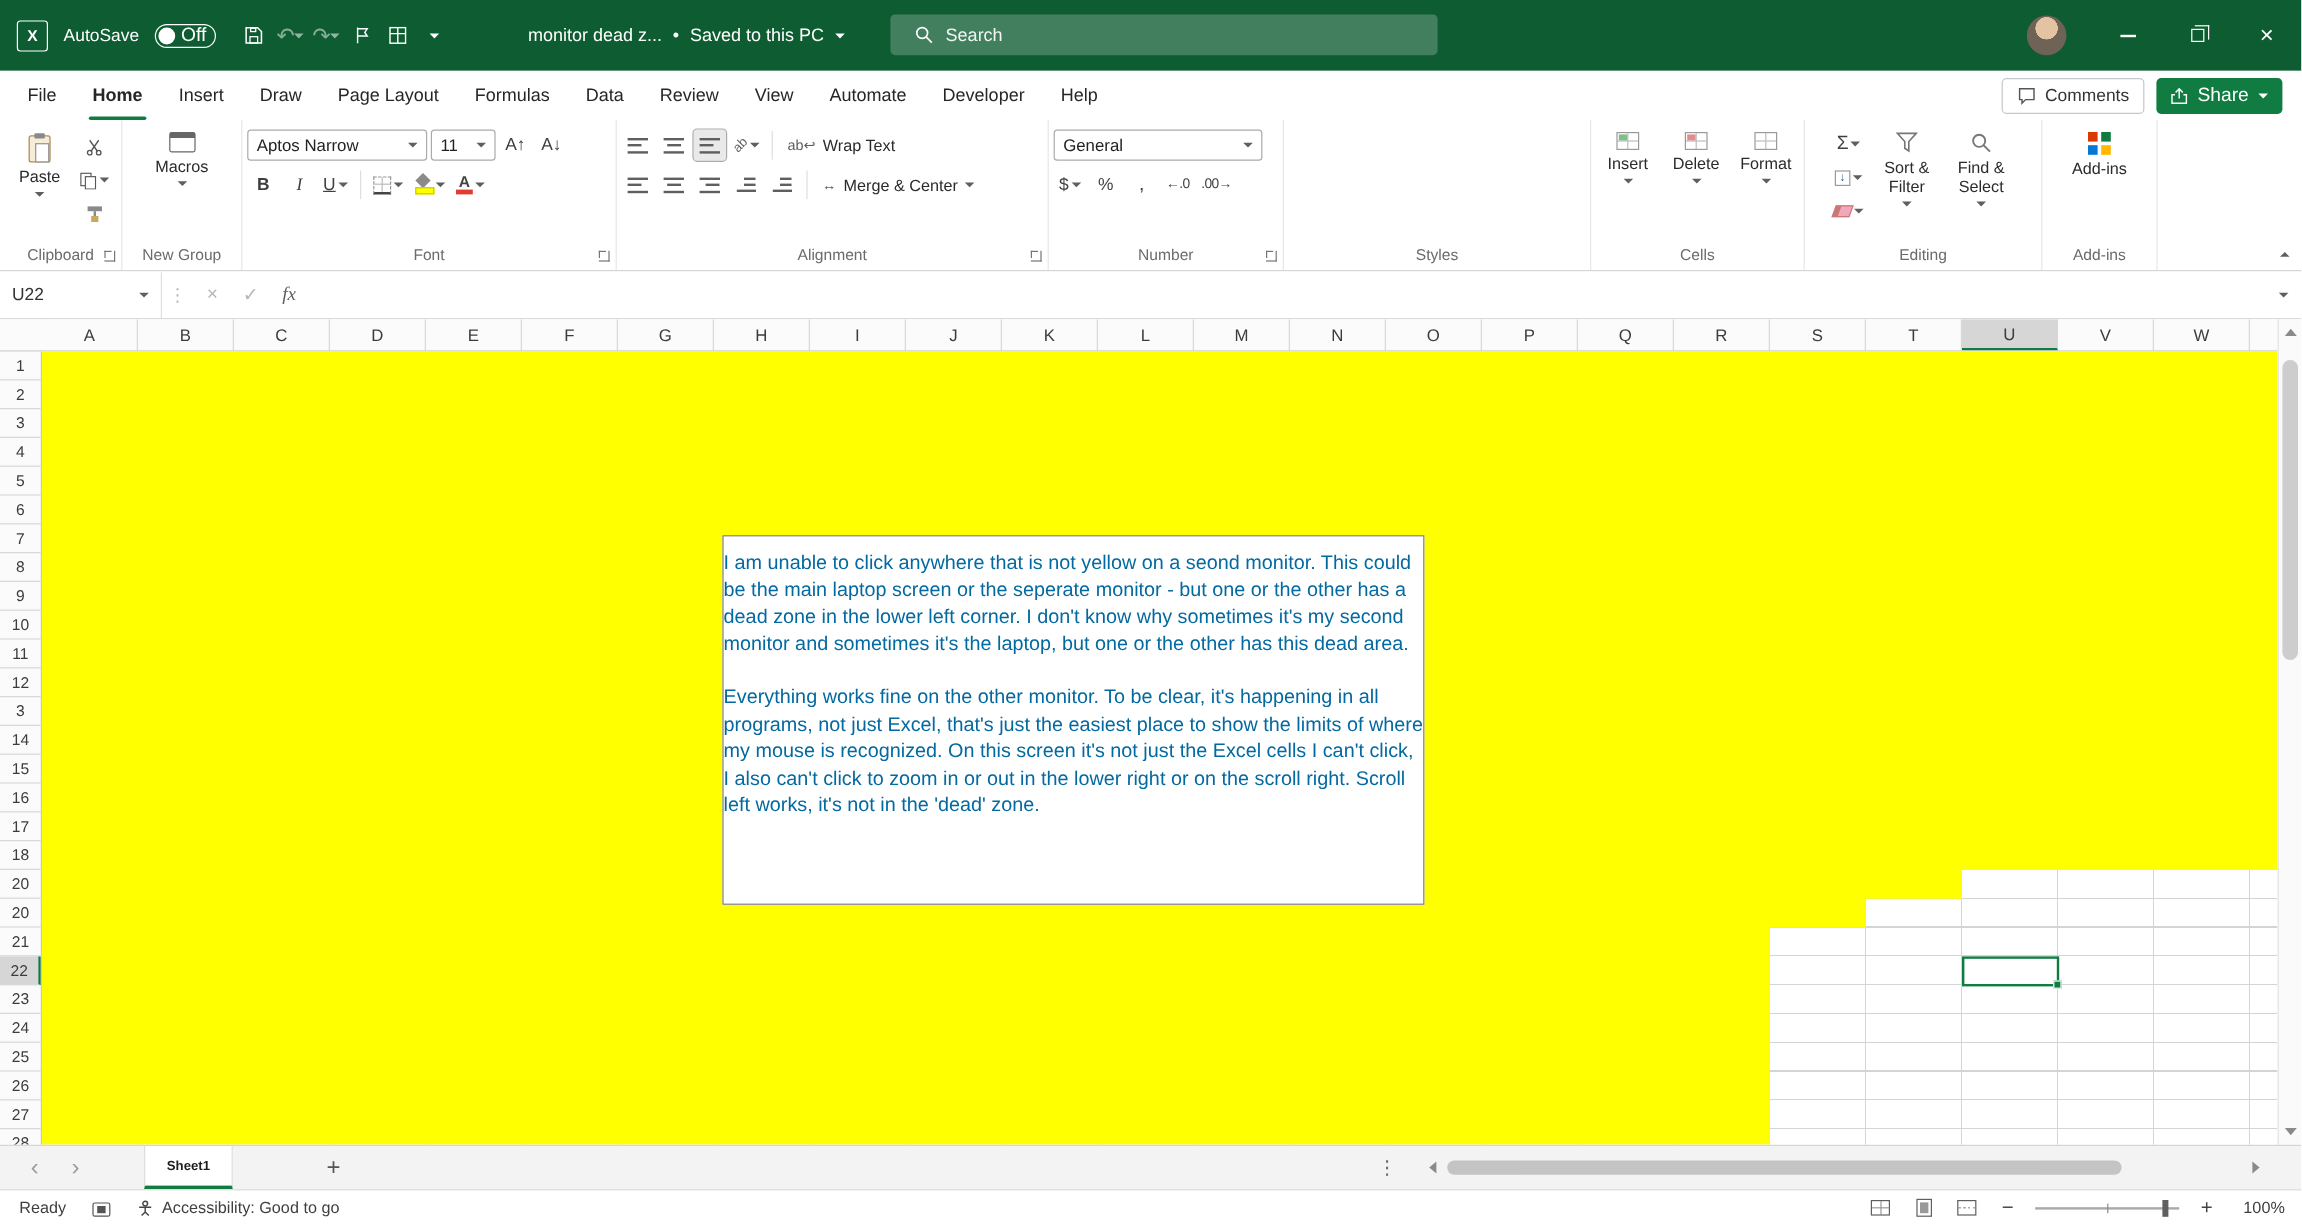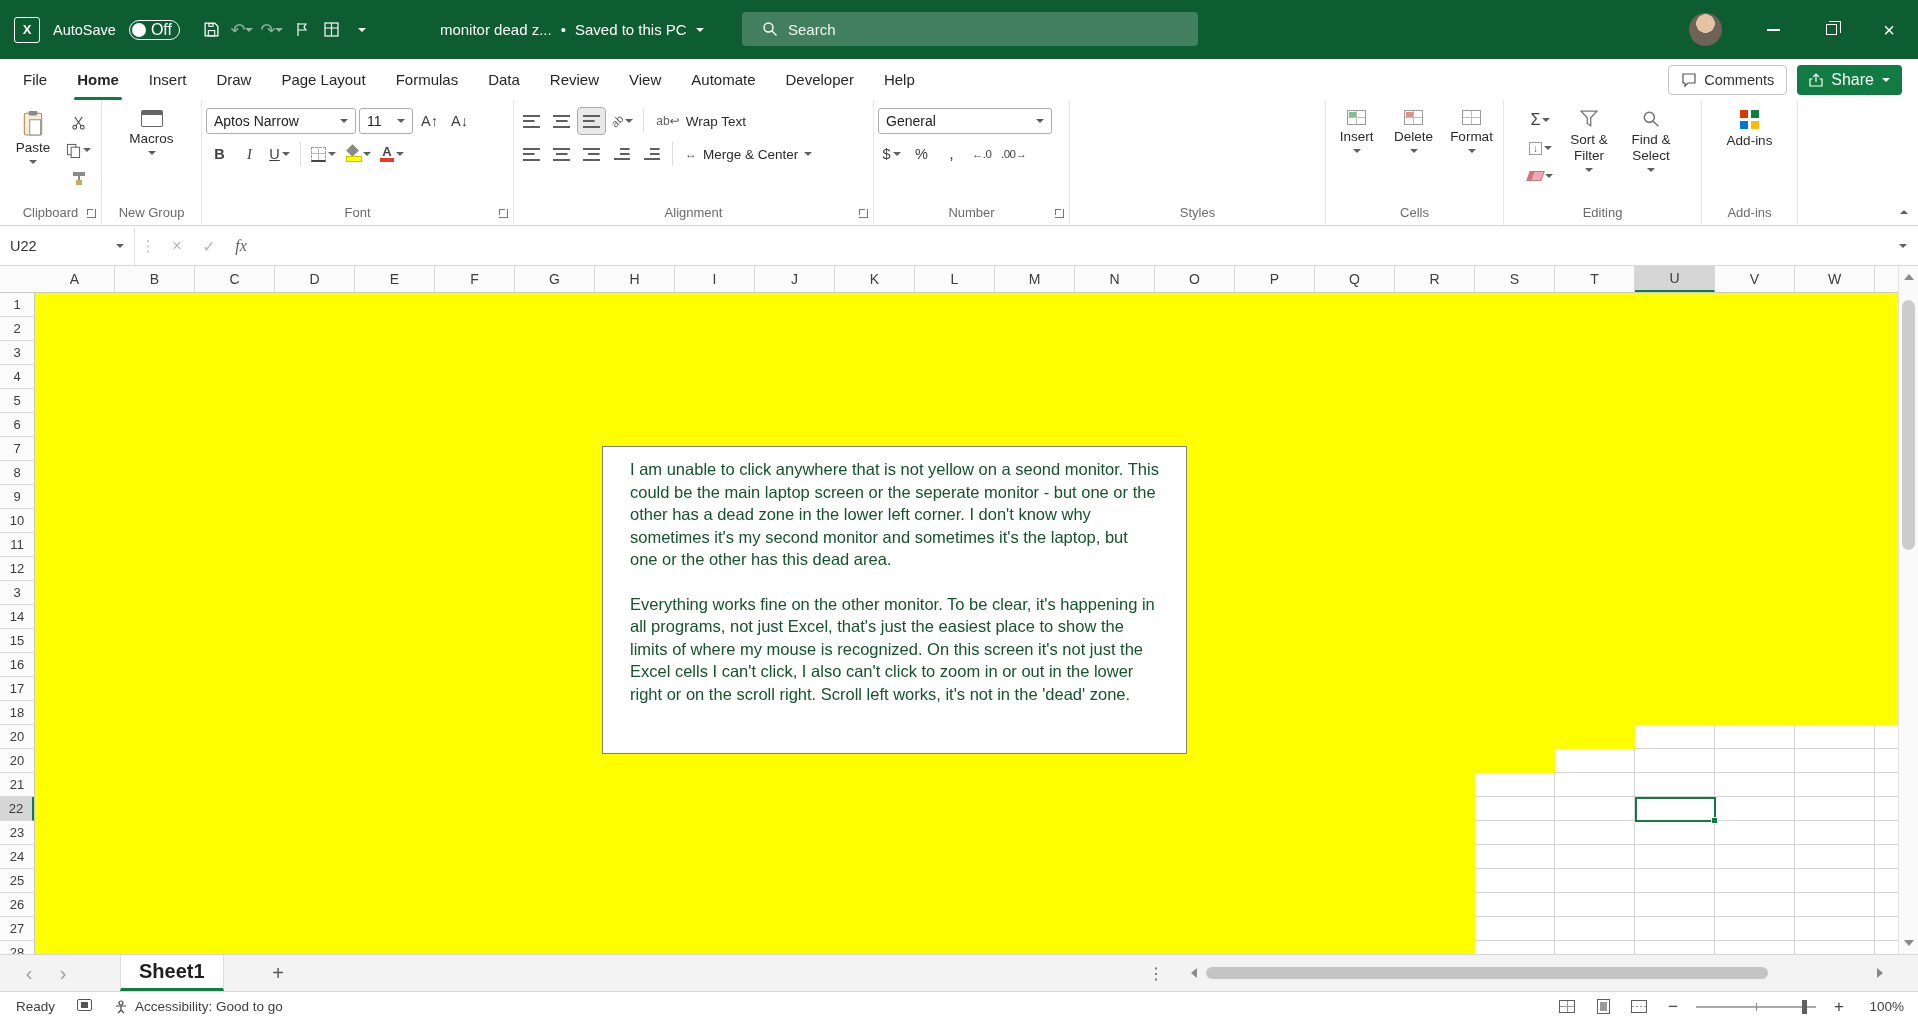--- a/index.html
+++ b/index.html
@@ -133,45 +133,45 @@
 .row-h.sel{background:#d6d6d6;border-right:2px solid #107C41}
 .gridarea{position:absolute;left:35px;top:293px;width:1863px;height:661px;background:#fff;overflow:hidden;cursor:cell}
 .gridlines{position:absolute;inset:0;background:
  repeating-linear-gradient(to right,transparent 0 79px,#d4d4d4 79px 80px),
  repeating-linear-gradient(to bottom,transparent 0 23px,#d4d4d4 23px 24px)}
 .yellow{position:absolute;background:#FFFF00}
 .yr1{left:0;top:0;width:1440px;height:661px}
 .yr2{left:1440px;top:0;width:80px;height:480px}
 .yr3{left:1520px;top:0;width:80px;height:456px}
 .yr4{left:1600px;top:0;width:263px;height:432px}
-.tbox{position:absolute;left:567px;top:153px;width:585px;height:308px;background:#fff;border:1px solid #7f7f7f;padding:11px 27px;color:#14532d}
+.tbox{position:absolute;left:567px;top:153px;width:585px;height:308px;background:#fff;border:1px solid #7f7f7f;padding:11px 0;color:#0369a1}
 .tbox p{font-size:16.5px;line-height:22.5px}
 .tbox p + p{margin-top:22px}
 .selcell{position:absolute;left:1600px;top:504px;width:81px;height:25px;border:2px solid #107C41}
 .fillhandle{position:absolute;right:-4px;bottom:-4px;width:7px;height:7px;background:#107C41;border:1px solid #fff}
 .vscroll{position:absolute;left:1898px;top:266px;width:20px;height:688px;background:#fafafa;border-left:1px solid #e3e3e3}
 .vs-thumb{position:absolute;left:3px;top:34px;width:13px;height:250px;background:#cdcdcd;border-radius:7px}
 .tri-up{width:0;height:0;border-left:5px solid transparent;border-right:5px solid transparent;border-bottom:6px solid #8a8a8a;margin:8px auto 0}
 .tri-down{width:0;height:0;border-left:5px solid transparent;border-right:5px solid transparent;border-top:6px solid #8a8a8a;position:absolute;bottom:8px;left:5px}
 .tri-left{width:0;height:0;border-top:5px solid transparent;border-bottom:5px solid transparent;border-right:6px solid #8a8a8a}
 .tri-right{width:0;height:0;border-top:5px solid transparent;border-bottom:5px solid transparent;border-left:6px solid #8a8a8a}
 
 
 .sheetbar{position:absolute;left:0;top:954px;width:1918px;height:37px;background:#f3f3f3;border-top:1px solid #d6d6d6}
 .sb-nav{position:absolute;top:0;height:100%;display:flex;align-items:center;justify-content:center;width:30px;color:#9b9b9b;font-size:20px;cursor:pointer}
-.sheettab{position:absolute;left:120px;top:0;height:100%;background:#fff;border-left:1px solid #ddd;border-right:1px solid #ddd;border-bottom:3px solid #107C41;display:flex;align-items:center;padding:0 18px;font-weight:700;font-size:20px;color:#1e1e1e;cursor:pointer}
+.sheettab{position:absolute;left:120px;top:0;height:100%;background:#fff;border-left:1px solid #ddd;border-right:1px solid #ddd;border-bottom:3px solid #107C41;display:flex;align-items:center;padding:0 18px;font-weight:700;font-size:11px;color:#1e1e1e;cursor:pointer}
 .addsheet{position:absolute;left:262px;top:0;height:100%;width:32px;display:flex;align-items:center;justify-content:center;font-size:20px;color:#555;cursor:pointer}
 .sb-dots{position:absolute;left:1148px;top:0;height:100%;display:flex;align-items:center;color:#666;font-size:16px;cursor:pointer}
 .hscroll{position:absolute;left:1184px;top:7px;width:706px;height:22px;display:flex;align-items:center}
 .hs-thumb{position:absolute;left:22px;width:562px;height:12px;background:#c4c4c4;border-radius:6px;cursor:grab}
 .hs-btn{width:20px;display:flex;justify-content:center;cursor:pointer}
 
 
 .statusbar{position:absolute;left:0;top:991px;width:1918px;height:30px;background:#fff;border-top:1px solid #d9d9d9;display:flex;align-items:center;font-size:13.5px;color:#3f3f3f}
-.st-left{display:flex;align-items:flex-start;gap:22px;padding-left:16px}
+.st-left{display:flex;align-items:flex-end;gap:22px;padding-left:16px}
 .macro-ic{width:15px;height:12px;border:1px solid #555;border-radius:2px;position:relative}
 .macro-ic:after{content:"";position:absolute;left:3px;top:2px;width:7px;height:6px;background:#555}
 .acc{display:flex;align-items:center;gap:7px}
 .st-right{margin-left:auto;display:flex;align-items:center;gap:14px;padding-right:14px}
 .svbtn{width:22px;height:20px;display:flex;align-items:center;justify-content:center;cursor:pointer}
 .ic-vnormal{width:16px;height:13px;border:1px solid #5f5f5f;background:
  linear-gradient(#9a9a9a,#9a9a9a) 50% 0/1px 100% no-repeat,
  linear-gradient(#9a9a9a,#9a9a9a) 0 50%/100% 1px no-repeat}
 .ic-vlayout{width:13px;height:15px;border:1px solid #5f5f5f;background:linear-gradient(#9a9a9a,#9a9a9a) 50% 50%/7px 9px no-repeat}
 .ic-vbreak{width:16px;height:13px;border:1px solid #5f5f5f;background:

